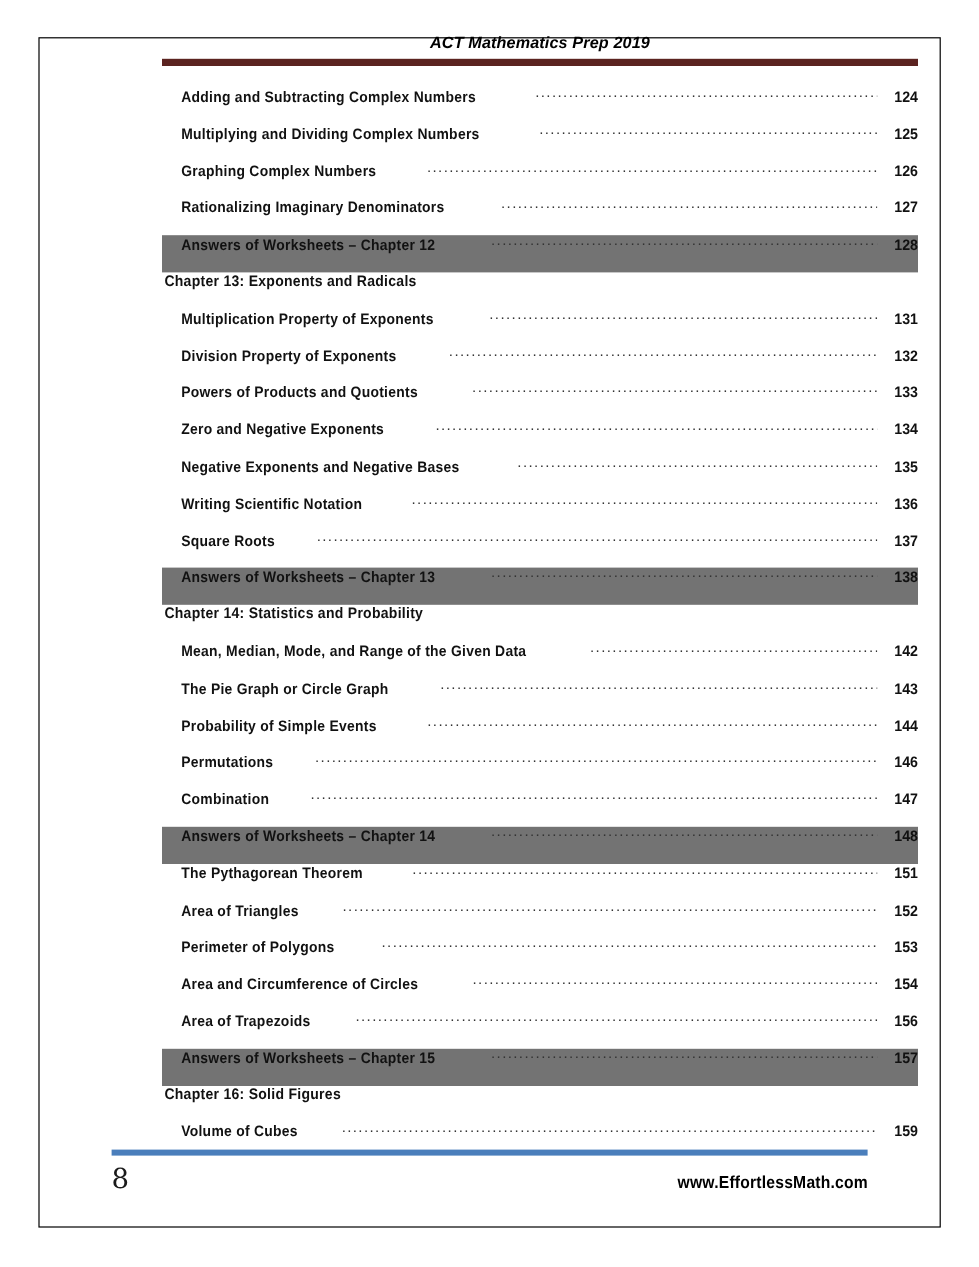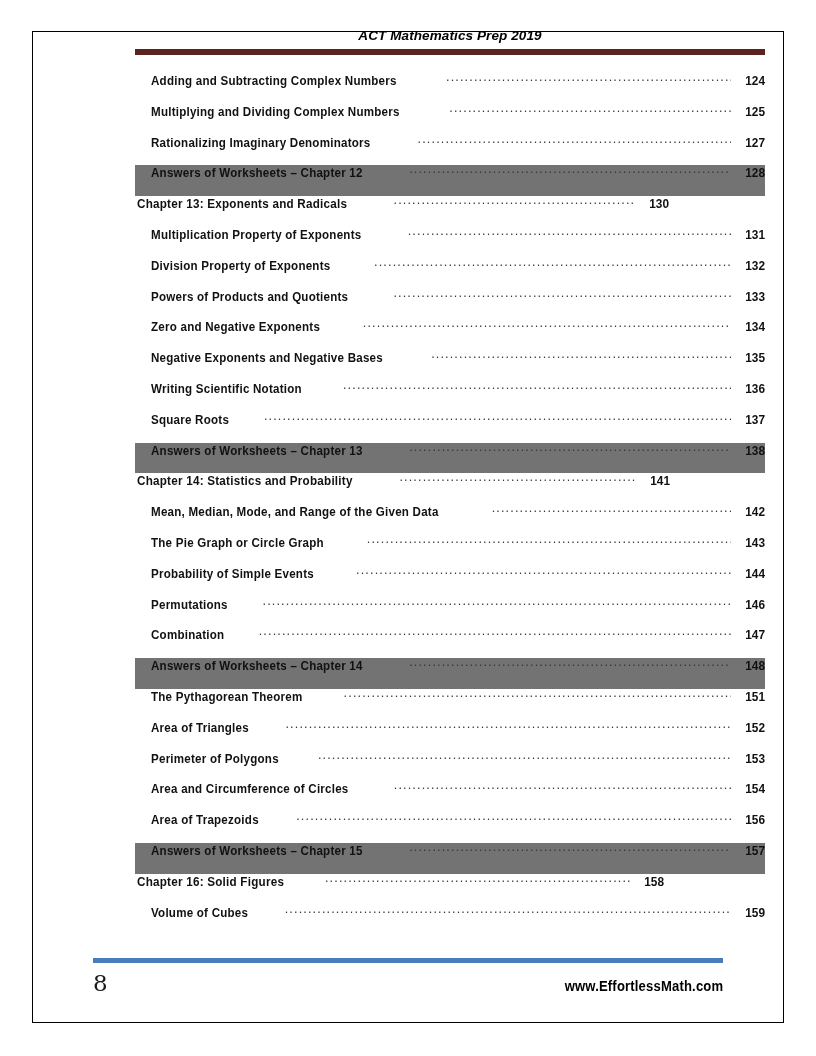--- a/index.html
+++ b/index.html
@@ -82,20 +82,21 @@
     font-weight: bold;
     font-size: 12.6px;
     color: #111111;
     white-space: nowrap;
     overflow: hidden;
     gap: 12px;
   }
   .toc-row.level-chapter {
     padding-left: 2px;
     font-size: 12.7px;
+    flex-direction: column;
   }
   .toc-row.level-entry {
     padding-left: 16px;
   }
   .toc-row.highlight {
     background: #737373;
   }
   .toc-label {
     flex: 0 0 auto;
     transform: scaleX(0.92);
@@ -214,20 +215,26 @@
           <span class="toc-leader"></span>
           <span class="toc-page">124</span>
         </div>
         <div class="toc-row level-entry">
           <span class="toc-label">Multiplying and Dividing Complex Numbers</span>
           <span class="toc-gap"></span>
           <span class="toc-leader"></span>
           <span class="toc-page">125</span>
         </div>
         <div class="toc-row level-entry">
+          <span class="toc-label">Graphing Complex Numbers</span>
+          <span class="toc-gap"></span>
+          <span class="toc-leader"></span>
+          <span class="toc-page">126</span>
+        </div>
+        <div class="toc-row level-entry">
           <span class="toc-label">Rationalizing Imaginary Denominators</span>
           <span class="toc-gap"></span>
           <span class="toc-leader"></span>
           <span class="toc-page">127</span>
         </div>
         <div class="toc-row level-entry highlight">
           <span class="toc-label">Answers of Worksheets – Chapter 12</span>
           <span class="toc-gap"></span>
           <span class="toc-leader"></span>
           <span class="toc-page">128</span>

